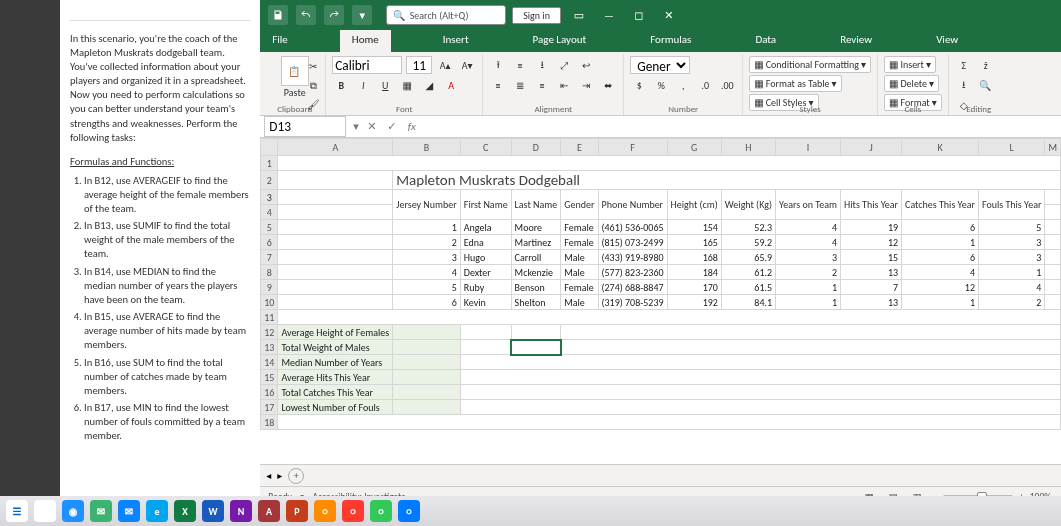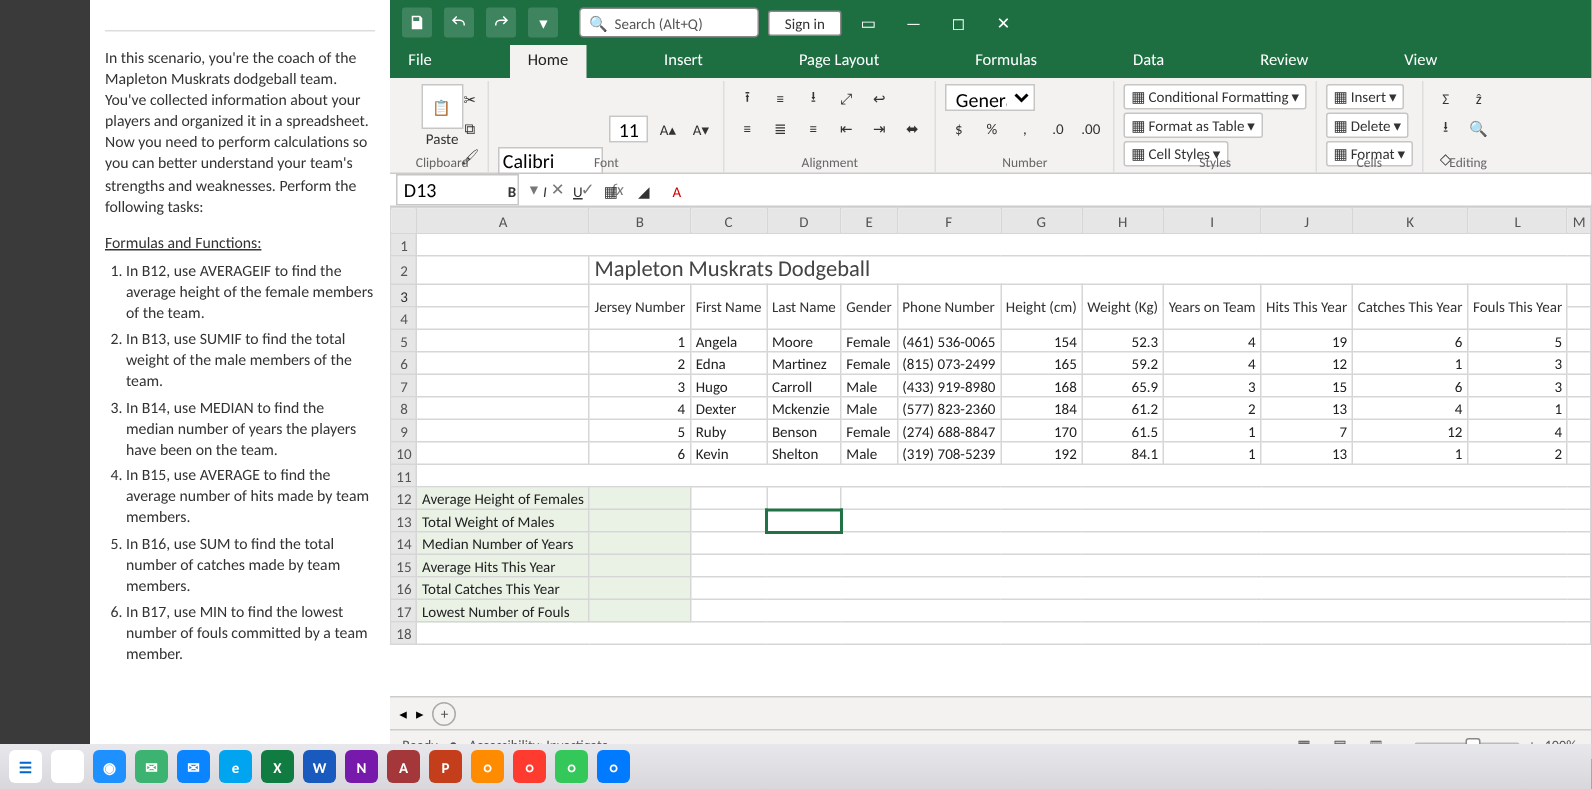--- a/index.html
+++ b/index.html
@@ -30,21 +30,21 @@
 .ribbon{display:flex;background:#f3f2f1;border-bottom:1px solid #ccc;font-size:10px;color:#333;padding:2px 4px 0 4px;height:64px;}
 .group{border-right:1px solid #ddd;padding:2px 6px 0 6px;position:relative;min-width:48px;}
 .group:last-child{border-right:none;}
 .group .glabel{position:absolute;bottom:1px;left:0;right:0;text-align:center;font-size:9px;color:#666;}
 .group .row{display:flex;gap:4px;align-items:center;margin-bottom:2px;min-height:17px;}
 .rbtn{border:1px solid #c8c6c4;background:#fff;border-radius:2px;padding:1px 4px;cursor:pointer;display:inline-flex;align-items:center;gap:2px;font-size:10px;}
 .iconbtn{width:18px;height:18px;border:1px solid transparent;display:inline-flex;align-items:center;justify-content:center;cursor:pointer;border-radius:2px;}
 .paste{display:flex;flex-direction:column;align-items:center;}
 .paste .clip{width:28px;height:30px;border:1px solid #c8c6c4;background:#fff;display:flex;align-items:center;justify-content:center;}
 .sel{border:1px solid #c8c6c4;background:#fff;padding:0 2px;height:18px;}
-.sel.font{width:70px;margin-top:42px;} .sel.size{width:26px;text-align:center;}
+.sel.font{width:70px;} .sel.size{width:26px;text-align:center;}
 
 .formula-bar{display:flex;align-items:center;border-bottom:1px solid #ccc;background:#fff;height:22px;font-size:11px;}
 .namebox{width:82px;border:1px solid #c8c6c4;margin:2px 4px;padding:1px 4px;background:#fff;}
 .fb-btn{width:20px;text-align:center;color:#777;cursor:pointer;}
 .fb-input{flex:1;border:none;padding:1px 4px;background:#fff;}
 
 .sheet-area{flex:1;overflow:auto;background:#fff;position:relative;}
 .grid{border-collapse:collapse;font-size:10px;color:#222;}
 .grid th,.grid td{border:1px solid #d6d6d6;height:15px;white-space:nowrap;padding:0 3px;font-weight:normal;text-align:left;}
 .colhdr th{background:#e6e6e6;text-align:center;font-weight:normal;height:17px;color:#555;position:sticky;top:0;}

